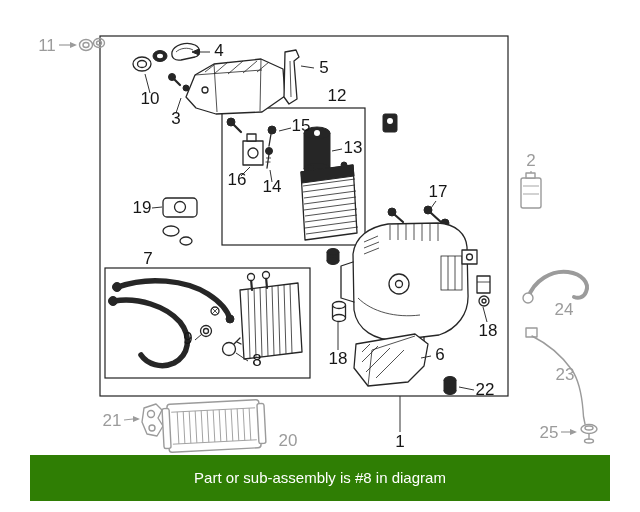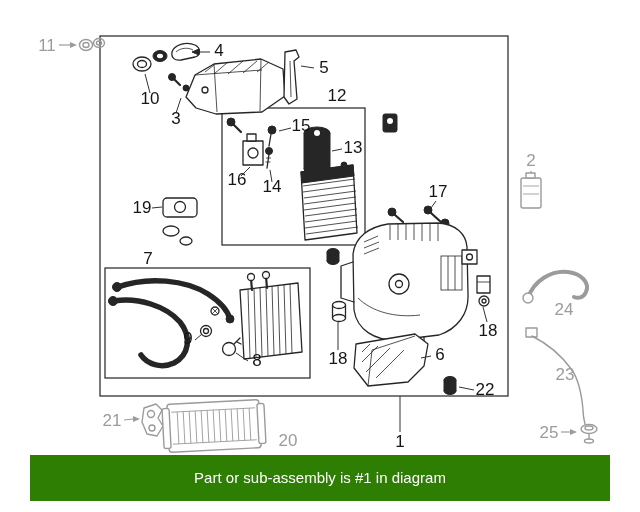--- a/index.html
+++ b/index.html
@@ -261,15 +261,15 @@
   <text class="callout dim" x="47" y="51">11</text>
   <text class="callout dim" x="531" y="166">2</text>
   <text class="callout dim" x="564" y="315">24</text>
   <text class="callout dim" x="565" y="380">23</text>
   <text class="callout dim" x="549" y="438">25</text>
   <text class="callout dim" x="112" y="426">21</text>
   <text class="callout dim" x="288" y="446">20</text>
 </svg>
 
 <div class="banner">
-  <div>Part or sub-assembly is #1 in diagram</div>
+  <div>Part or sub-assembly is #8 in diagram</div>
 </div>
 </div>
 
 </body></html>

